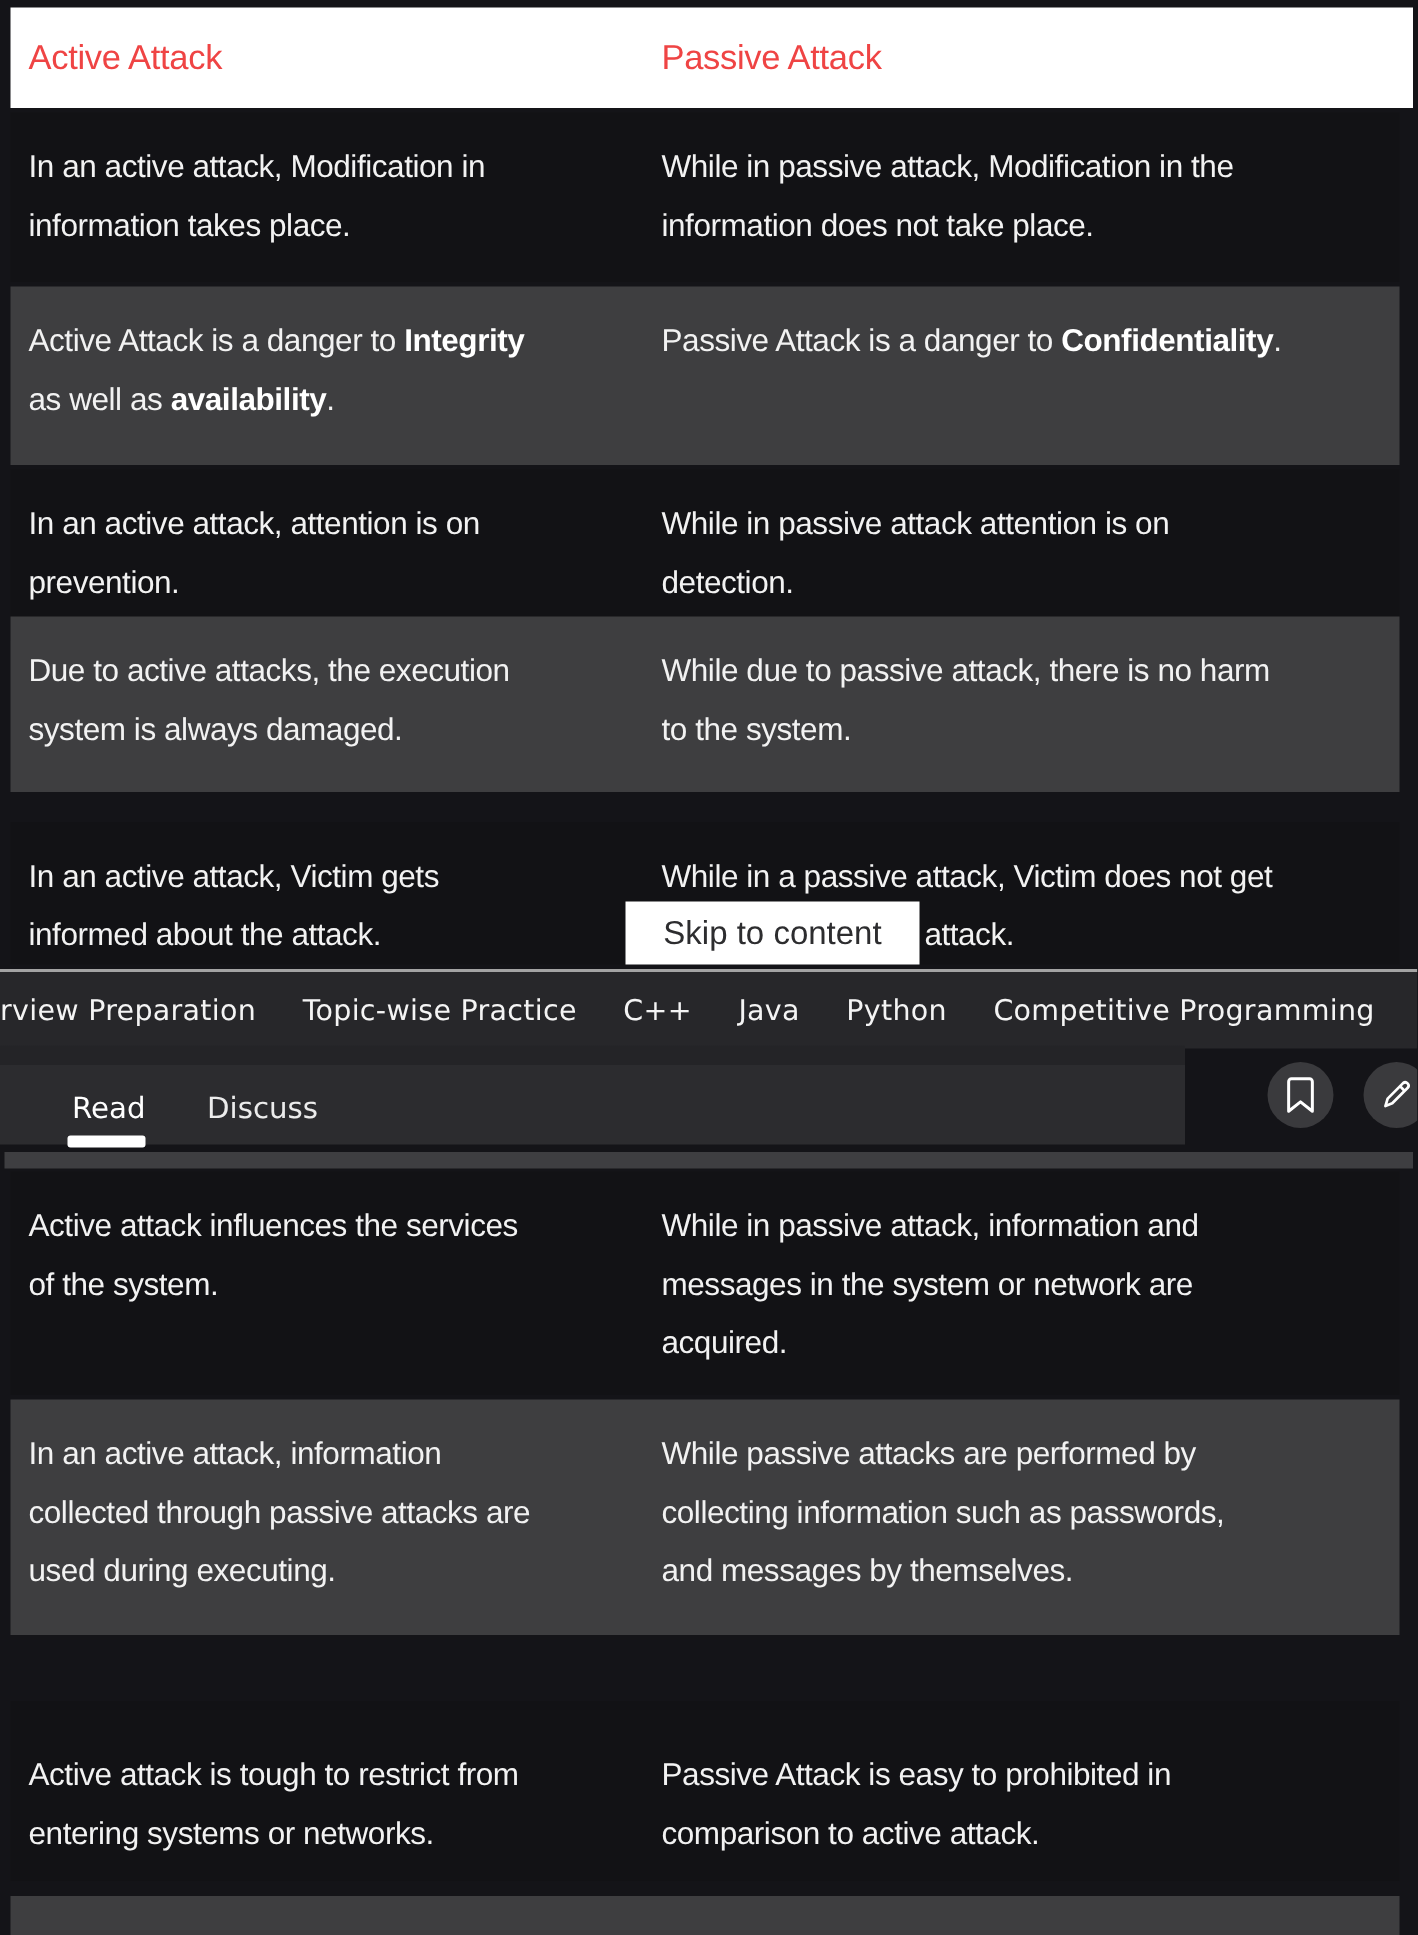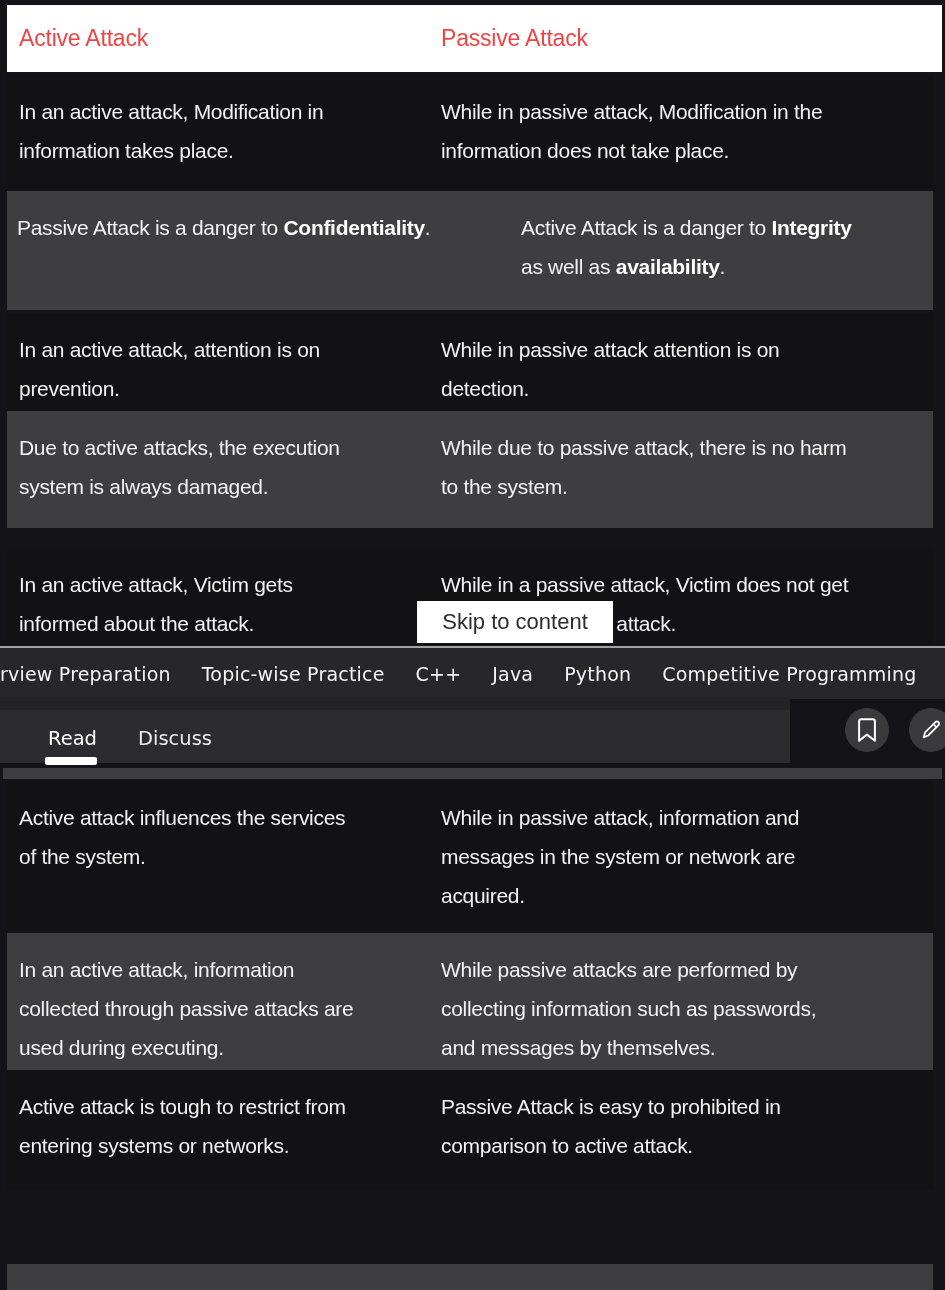--- a/index.html
+++ b/index.html
@@ -87,23 +87,23 @@
   </div>
 
   <div id="tbody">
       <div class="trow dark" style="top: 75px; height: 113px;">
         <div class="tcell left"><span>In an active attack, Modification in
 information takes place.</span></div>
         <div class="tcell right"><span>While in passive attack, Modification in the
 information does not take place.</span></div>
       </div>
       <div class="trow gray" style="top: 191px; height: 119px;">
-        <div class="tcell right"><span>Passive Attack is a danger to </span><b>Confidentiality</b><span>.</span></div>
         <div class="tcell left"><span>Active Attack is a danger to </span><b>Integrity</b><span>
 as well as </span><b>availability</b><span>.</span></div>
+        <div class="tcell right"><span>Passive Attack is a danger to </span><b>Confidentiality</b><span>.</span></div>
       </div>
       <div class="trow dark" style="top: 313px; height: 114px;">
         <div class="tcell left"><span>In an active attack, attention is on
 prevention.</span></div>
         <div class="tcell right"><span>While in passive attack attention is on
 detection.</span></div>
       </div>
       <div class="trow gray" style="top: 411px; height: 117px;">
         <div class="tcell left"><span>Due to active attacks, the execution
 system is always damaged.</span></div>
@@ -124,21 +124,21 @@
 acquired.</span></div>
       </div>
       <div class="trow gray" style="top: 933px; height: 157px;">
         <div class="tcell left"><span>In an active attack, information
 collected through passive attacks are
 used during executing.</span></div>
         <div class="tcell right"><span>While passive attacks are performed by
 collecting information such as passwords,
 and messages by themselves.</span></div>
       </div>
-      <div class="trow dark" style="top: 1070px; height: 120px;">
+      <div class="trow dark" style="top: 1134px; height: 120px; align-items: center;">
         <div class="tcell left"><span>Active attack is tough to restrict from
 entering systems or networks.</span></div>
         <div class="tcell right"><span>Passive Attack is easy to prohibited in
 comparison to active attack.</span></div>
       </div>
       <div class="trow gray" style="top: 1264px; height: 53px;">
         <div class="tcell left"><span>Can be easily detected.</span></div>
         <div class="tcell right"><span>Very difficult to detect.</span></div>
       </div>
     </div>

